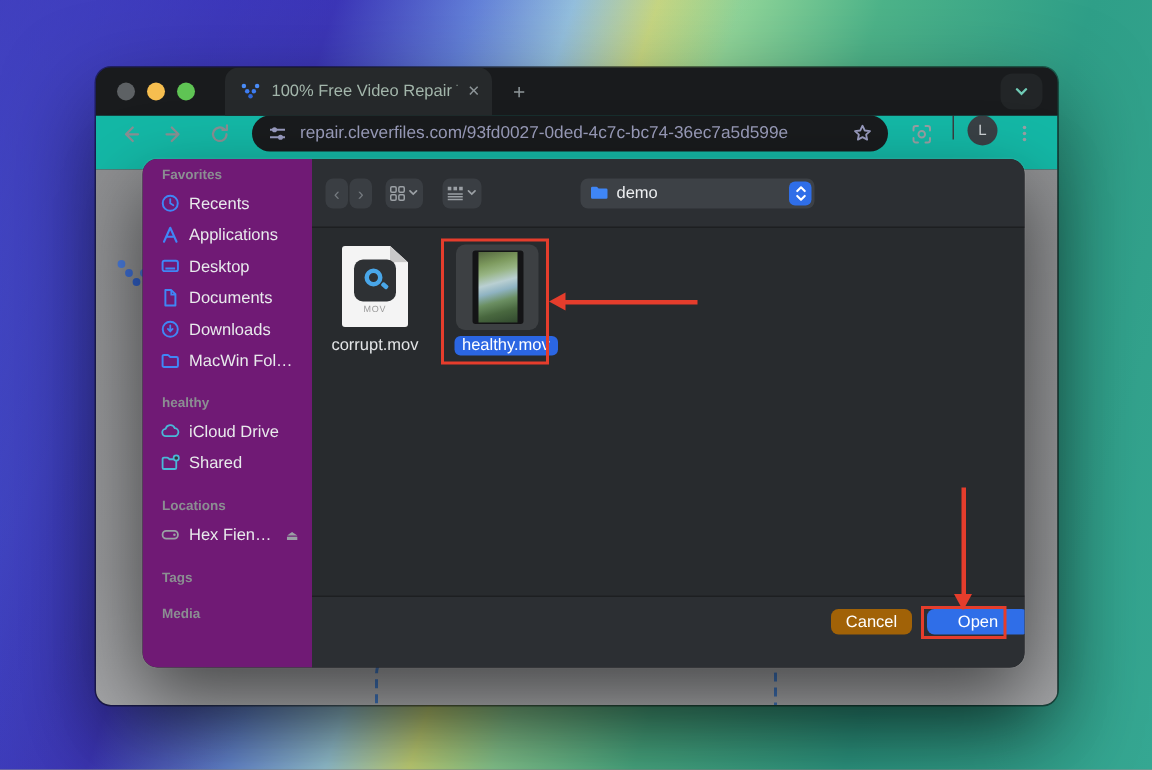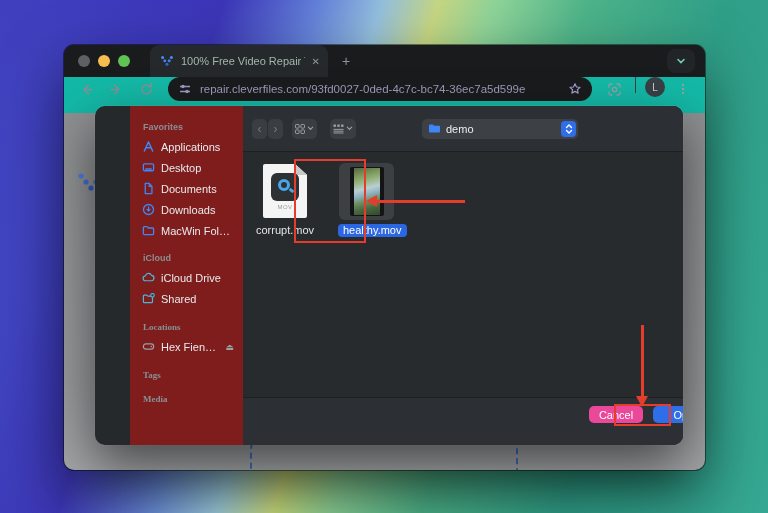--- a/index.html
+++ b/index.html
@@ -46,22 +46,22 @@
     background:linear-gradient(#8e8f91, #97989a 75%, #a3a4a6); }
   .page-logo { position:absolute; left:12px; top:55px; }
   .dropzone { position:absolute; left:186px; top:322px; width:268px; height:62px;
     border:2px dashed #3d6fb2; border-radius:14px; }
   
   .dialog {
     position:absolute; left:95px; top:106px; width:588px; height:339px; z-index:20;
     border-radius:10px; overflow:hidden; display:flex; background:#26292c;
     box-shadow:0 20px 50px rgba(0,0,0,.55), 0 0 0 1px rgba(255,255,255,.06);
   }
-  .sidebar { width:113px; background:#7f1d1d; padding:15px 9px 0 11px; flex:none;margin-left:35px; }
-  .sb-h { font-size:9px; font-weight:bold; color:#8b8e92; margin:0 0 3px 2px; height:12px; line-height:12px; } .sb-h.mt2 { margin-top:11px; } .sb-h.mt3 { margin-top:12px;font-family:Liberation Serif, serif; }
+  .sidebar { width:113px; background:#701a75; padding:4px 9px 0 11px; flex:none; }
+  .sb-h { font-size:9px; font-weight:bold; color:#8b8e92; margin:0 0 3px 2px; height:12px; line-height:12px; } .sb-h.mt2 { margin-top:11px; } .sb-h.mt3 { margin-top:12px; }
   .sb-item { display:flex; align-items:center; gap:6px; height:21px; font-size:11px; color:#e8eaec; }
   .sb-ic { width:14px; display:flex; justify-content:center; color:#3f86f6; flex:none; }
   .sb-ic.gray { color:#9aa0a5; }
   .sb-label { white-space:nowrap; overflow:hidden; text-overflow:ellipsis; flex:1; }
   .eject { color:#9aa0a5; font-size:9px; }
   
   .dmain { flex:1; display:flex; flex-direction:column; position:relative; background:#282b2e; }
   .mtoolbar { height:46px; display:flex; align-items:center; padding-left:9px;
     border-bottom:1px solid #1d1f21; background:#2c2f33; flex:none; }
   .navbtn { width:15px; height:20px; background:#3a3e43; border-radius:5px; color:#767b80;
@@ -98,21 +98,21 @@
     display:flex; align-items:center; justify-content:center; }
   .thumb { width:34px; height:49px; background:#141416; border-radius:2px;
     display:flex; align-items:center; justify-content:center; }
   .thumb-img { width:26px; height:47px;
     background:linear-gradient(165deg,#55673f 0%,#7d9a5e 18%,#97b483 30%,#b9cfd2 44%,#8fb3c2 55%,#6b8f62 68%,#49683f 82%,#31492e 100%); }
   .selname { display:inline-block; margin-top:3px; background:#2b66e3; color:#fff;
     font-size:11px; padding:0px 5px 1px; border-radius:4px; }
   .footer { height:48px; border-top:1px solid #1d1f21; background:#2c2f33; position:relative; flex:none; }
   .btn { position:absolute; height:17px; border-radius:5px; font-size:11px; color:#fff;
     display:flex; align-items:center; justify-content:center; }
-  .btn-cancel { left:346px; top:8px; width:54px; background:#ec4899; }
+  .btn-cancel { left:346px; top:8px; width:54px; background:#a16207; }
   .btn-open  { left:410px; top:8px; width:68px; background:#2f6ee8; }
   
   .anno { position:absolute; z-index:40; pointer-events:none; }
   .rect1 { left:294px; top:159px; width:72px; height:84px; border:2px solid #e53d2c; }
   .rect2 { left:614px; top:404px; width:57px; height:22px; border:2px solid #e53d2c; }
   .harrow-shaft { left:376px; top:200px; width:89px; height:3px; background:#e53d2c; }
   .harrow-head { left:366px; top:195px; width:0; height:0;
     border-top:6px solid transparent; border-bottom:6px solid transparent; border-right:11px solid #e53d2c; }
   .varrow-shaft { left:641px; top:325px; width:3px; height:72px; background:#e53d2c; }
   .varrow-head { left:636px; top:396px; width:0; height:0;
@@ -218,20 +218,29 @@
 </div>
 
 <div class="dialog">
 
   <div class="sidebar">
     <div class="sb-h">Favorites</div>
 
     <div class="sb-item">
       <span class="sb-ic">
           <svg width="13" height="13" viewBox="0 0 14 14">
+            <circle cx="7" cy="7" r="5.4" fill="none" stroke="currentColor" stroke-width="1.4"></circle>
+            <path d="M7 4 v3 l2.2 1.4" fill="none" stroke="currentColor" stroke-width="1.3" stroke-linecap="round"></path>
+          </svg>
+        </span>
+      <span class="sb-label">Recents</span>
+    </div>
+    <div class="sb-item">
+      <span class="sb-ic">
+          <svg width="13" height="13" viewBox="0 0 14 14">
             <path d="M2.5 12 L7 2 L11.5 12 M4.2 8.4 H9.8" fill="none" stroke="currentColor" stroke-width="1.5" stroke-linecap="round" stroke-linejoin="round"></path>
           </svg>
         </span>
       <span class="sb-label">Applications</span>
     </div>
     <div class="sb-item">
       <span class="sb-ic">
           <svg width="13" height="13" viewBox="0 0 14 14">
             <rect x="1.5" y="3" width="11" height="7.5" rx="1.4" fill="none" stroke="currentColor" stroke-width="1.4"></rect>
             <line x1="3.5" y1="8.6" x2="10.5" y2="8.6" stroke="currentColor" stroke-width="1.4"></line>
@@ -259,21 +268,21 @@
     </div>
     <div class="sb-item">
       <span class="sb-ic">
           <svg width="13" height="13" viewBox="0 0 14 14">
             <path d="M1.5 3.8 a1 1 0 0 1 1-1 h2.6 a1 1 0 0 1 .7.3 L7 4.3 h4.5 a1 1 0 0 1 1 1 V10.5 a1 1 0 0 1-1 1 h-9 a1 1 0 0 1-1-1 z" fill="none" stroke="currentColor" stroke-width="1.4" stroke-linejoin="round"></path>
           </svg>
         </span>
       <span class="sb-label">MacWin Folder</span>
     </div>
 
-    <div class="sb-h mt2">iCloud</div>
+    <div class="sb-h mt2">healthy</div>
     <div class="sb-item">
       <span class="sb-ic" style="color:#49b8d8">
           <svg width="13" height="13" viewBox="0 0 14 14">
             <path d="M4 10.5 a2.6 2.6 0 0 1-.3-5.2 3.4 3.4 0 0 1 6.5-.6 2.9 2.9 0 0 1-.5 5.8 z" fill="none" stroke="currentColor" stroke-width="1.3" stroke-linejoin="round"></path>
           </svg>
         </span>
       <span class="sb-label">iCloud Drive</span>
     </div>
     <div class="sb-item">
       <span class="sb-ic" style="color:#49b8d8">

